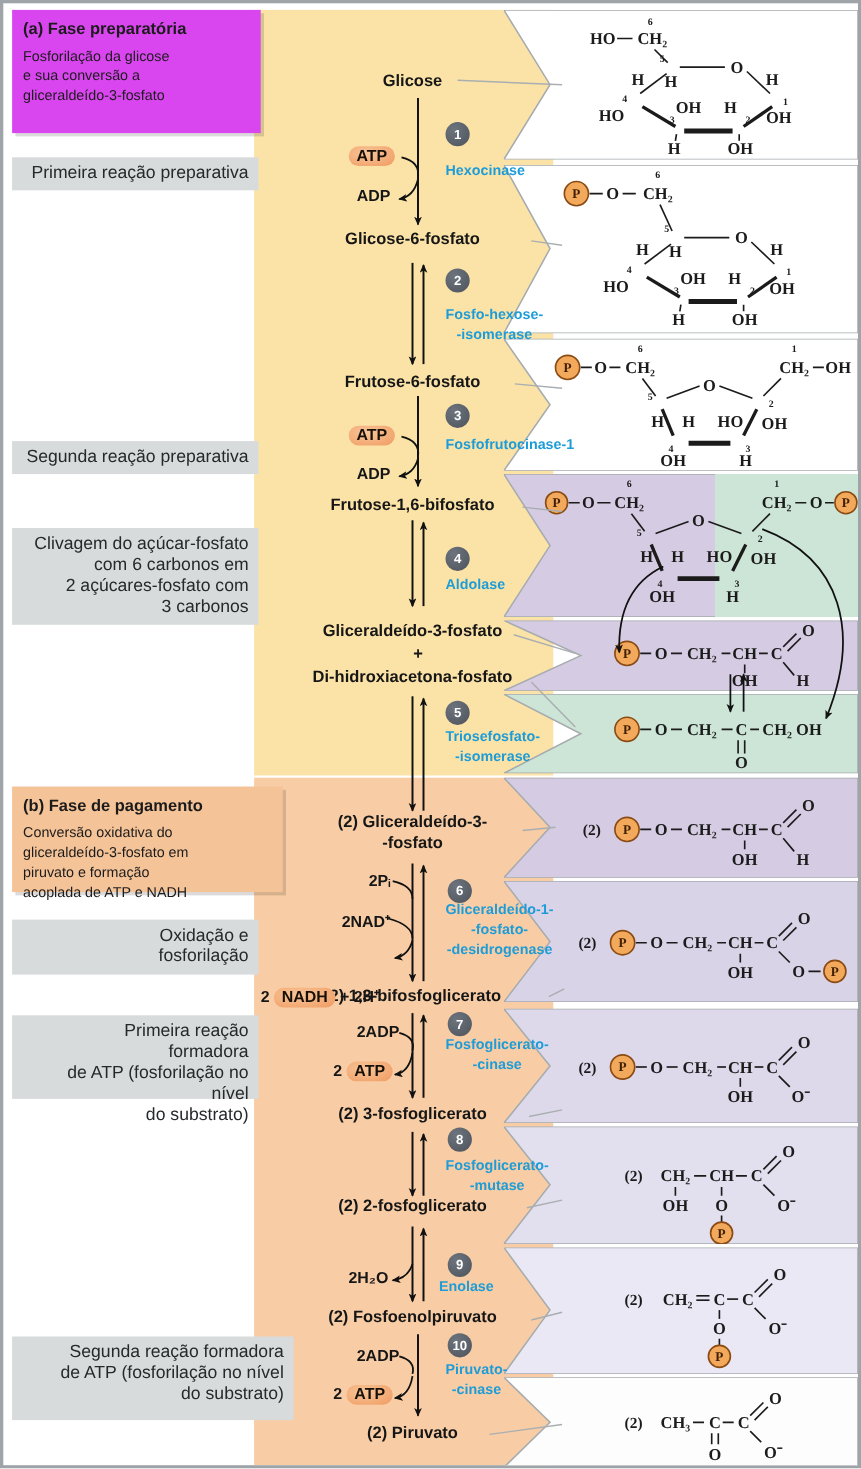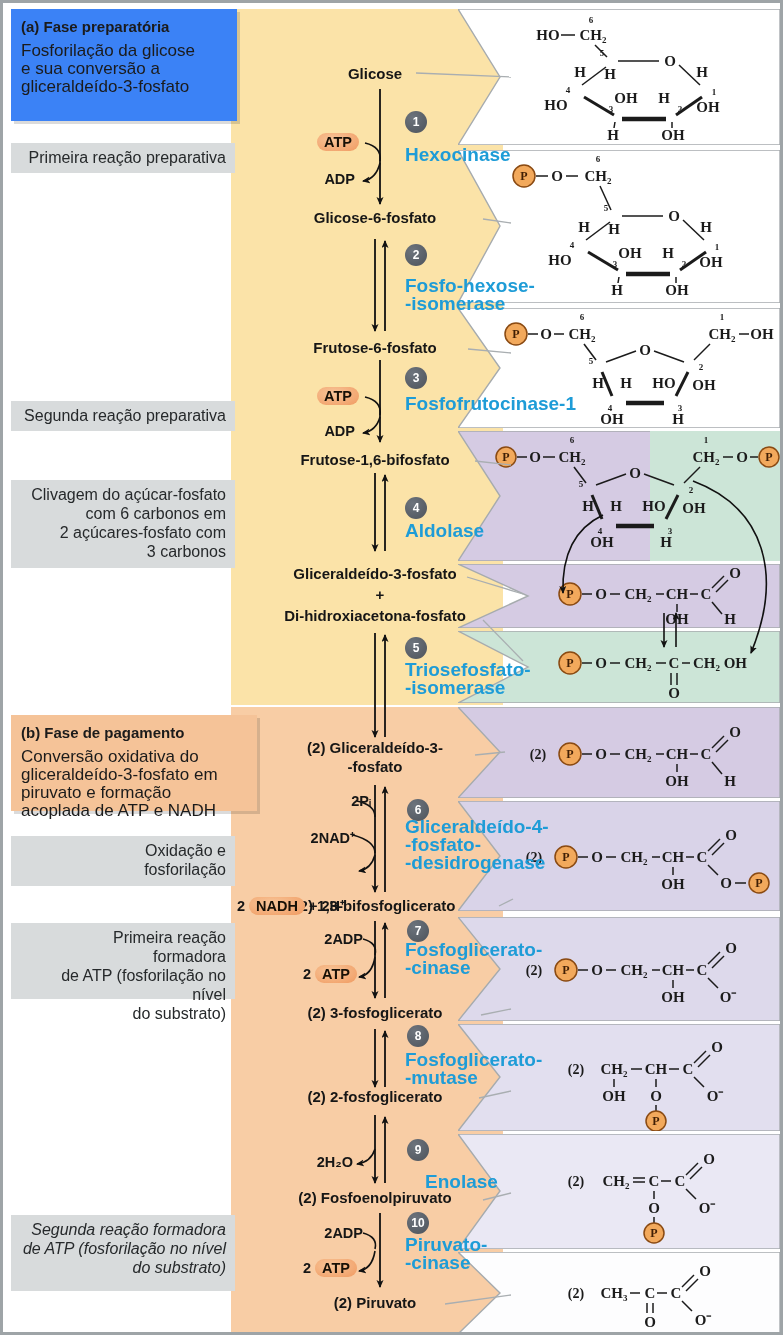--- a/index.html
+++ b/index.html
@@ -2,25 +2,25 @@
 <html><head>
 <meta charset="utf-8">
 <style>
   html,body{margin:0;padding:0;background:#fff;}
   #fig{position:relative;width:783px;height:1335px;background:#fff;border:3px solid #9EA4A7;box-sizing:border-box;overflow:hidden;
        font-family:"Liberation Sans",sans-serif;}
   .dots{background-image:radial-gradient(rgba(120,90,30,0.10) 0.8px, transparent 0.9px);background-size:4px 4px;}
   .col{position:absolute;z-index:0;}
   .secbox{position:absolute;z-index:1;padding:9px 10px;box-shadow:3px 3px 0 rgba(0,0,0,0.14);}
   .secbox .t{font-weight:bold;font-size:15px;color:#1b1b1b;}
-  .secbox .d{font-size:17px;line-height:18px;color:#1b1b1b;margin-top:7px;white-space:pre-line;}
+  .secbox .d{font-size:13px;line-height:18px;color:#1b1b1b;margin-top:7px;white-space:pre-line;}
   .graybox{position:absolute;z-index:1;background:#D8DBDC;color:#26292b;font-size:16px;font-weight:500;
            text-align:right;padding:5px 9px;line-height:19px;white-space:pre-line;box-sizing:border-box;}
   .met{position:absolute;z-index:3;transform:translateX(-50%);font-weight:bold;font-size:15px;color:#161616;white-space:nowrap;}
-  .enz{position:absolute;z-index:3;color:#1E9CD7;font-weight:bold;font-size:19px;line-height:18px;white-space:nowrap;}
+  .enz{position:absolute;z-index:3;color:#1E9CD7;font-weight:bold;font-size:13px;line-height:18px;white-space:nowrap;text-align:center;}
   .enz span{display:block;}
   .stepc{position:absolute;z-index:3;width:22px;height:22px;border-radius:50%;
          background:radial-gradient(circle at 35% 30%, #6d747d, #4d535b);
          color:#fff;font-weight:bold;font-size:12px;display:flex;align-items:center;justify-content:center;}
   .cof{position:absolute;z-index:3;font-weight:bold;font-size:14.5px;color:#161616;white-space:nowrap;}
   .ra{text-align:right;}
   .pill{display:inline-block;background:radial-gradient(ellipse at 40% 35%, #F8C69A, #F09A60);
         border-radius:14px;padding:1px 7px;color:#171006;}
   .panel{position:absolute;left:455px;z-index:1;}
   .panel polygon.bg{stroke:#A6ABAE;stroke-width:1.4;}
@@ -35,21 +35,21 @@
   #overlay{position:absolute;left:0;top:0;z-index:2;pointer-events:none;}
 </style>
 </head>
 <body>
 
 <div id="fig">
 
   <div class="col dots" style="left:228px;top:6px;width:272px;height:696px;background:#FBE3A8;"></div>
   <div class="col dots" style="left:228px;top:704px;width:272px;height:625px;background:#F8CDA5;"></div>
 
-  <div class="secbox dots" style="left:8px;top:6px;width:226px;height:112px;background:#3b82f6;box-sizing:border-box;">
+  <div class="secbox dots" style="left:8px;top:6px;width:226px;height:112px;background:#d946ef;box-sizing:border-box;">
     <div class="t">(a) Fase preparatória</div>
     <div class="d">Fosforilação da glicose
 e sua conversão a
 gliceraldeído-3-fosfato</div>
   </div>
   <div class="secbox dots" style="left:8px;top:712px;width:246px;height:96px;background:#F5C398;box-sizing:border-box;">
     <div class="t">(b) Fase de pagamento</div>
     <div class="d">Conversão oxidativa do
 gliceraldeído-3-fosfato em
 piruvato e formação
@@ -60,21 +60,21 @@
   <div class="graybox dots" style="left:8px;top:398px;width:224px;height:30px;">Segunda reação preparativa</div>
   <div class="graybox dots" style="left:8px;top:477px;width:224px;height:88px;">Clivagem do açúcar-fosfato
 com 6 carbonos em
 2 açúcares-fosfato com
 3 carbonos</div>
   <div class="graybox dots" style="left:8px;top:833px;width:224px;height:50px;">Oxidação e
 fosforilação</div>
   <div class="graybox dots" style="left:8px;top:920px;width:224px;height:76px;padding-left:35px;">Primeira reação formadora
 de ATP (fosforilação no nível
 do substrato)</div>
-  <div class="graybox dots" style="left:8px;top:1212px;width:224px;height:76px;font-style:italic;">Segunda reação formadora
+  <div class="graybox dots" style="left:8px;top:1212px;width:256px;height:76px;">Segunda reação formadora
 de ATP (fosforilação no nível
 do substrato)</div>
 
   <svg class="panel" style="top:6px;" width="322" height="136">
     <polygon class="bg" points="0,0 322,0 322,136 0,136 42,68" fill="#FFFFFF"></polygon>
     <text class="fn" x="133" y="14">6</text>
     <text class="fa" x="90" y="31">HO</text>
     <line class="bd" x1="103" y1="26" x2="117" y2="26"></line>
     <text class="fa" x="135" y="31">CH₂</text>
     <line class="bd" x1="137" y1="36" x2="149" y2="48"></line>
@@ -496,47 +496,47 @@
     <span>Fosfofrutocinase-1</span>
     </div>
   <div class="enz" style="left:402px;top:519px;">
     <span>Aldolase</span>
     </div>
   <div class="enz" style="left:402px;top:658px;">
     <span>Triosefosfato-</span>
     <span>-isomerase</span>
     </div>
   <div class="enz" style="left:402px;top:815px;">
-    <span>Gliceraldeído-4-</span>
+    <span>Gliceraldeído-1-</span>
     <span>-fosfato-</span>
     <span>-desidrogenase</span>
     </div>
   <div class="enz" style="left:402px;top:938px;">
     <span>Fosfoglicerato-</span>
     <span>-cinase</span>
     </div>
   <div class="enz" style="left:402px;top:1048px;">
     <span>Fosfoglicerato-</span>
     <span>-mutase</span>
     </div>
-  <div class="enz" style="left:422px;top:1158px;margin-top:12px;">
+  <div class="enz" style="left:396px;top:1158px;">
     <span>Enolase</span>
     </div>
   <div class="enz" style="left:402px;top:1233px;">
     <span>Piruvato-</span>
     <span>-cinase</span>
     </div>
 
   <div class="cof" style="left:314px;top:130px;">
     <span class="pill">ATP</span></div>
   <div class="cof ra" style="left:292px;top:168px;width:60px;">ADP</div>
   <div class="cof" style="left:314px;top:384px;">
     <span class="pill">ATP</span></div>
   <div class="cof ra" style="left:292px;top:420px;width:60px;">ADP</div>
-  <div class="cof ra" style="left:308px;top:790px;width:60px;">2Pᵢ</div>
+  <div class="cof ra" style="left:292px;top:790px;width:60px;">2Pᵢ</div>
   <div class="cof ra" style="left:280px;top:824px;width:72px;">2NAD⁺</div>
   <div class="cof" style="left:234px;top:857px;margin-top:35px;">
     <span>2</span>
     <span class="pill">NADH</span>
     <span>+ 2H⁺</span></div>
   <div class="cof ra" style="left:292px;top:928px;width:68px;">2ADP</div>
   <div class="cof" style="left:300px;top:962px;">
     <span>2</span>
     <span class="pill">ATP</span></div>
   <div class="cof ra" style="left:290px;top:1151px;width:60px;">2H₂O</div>

